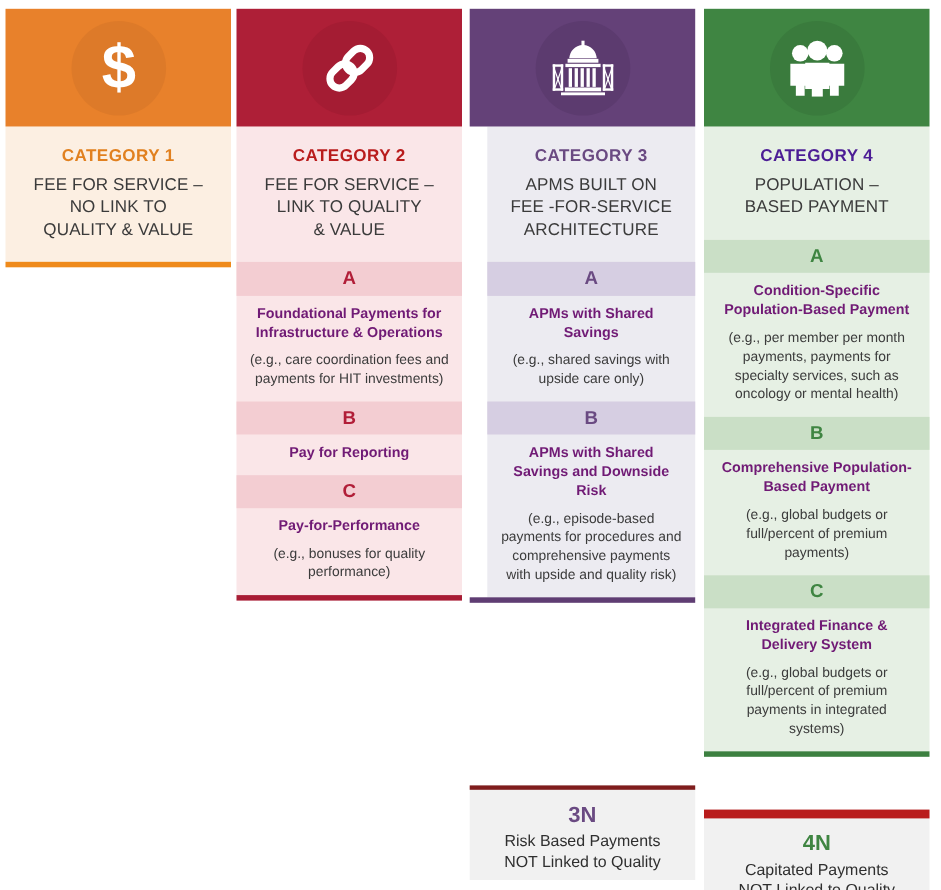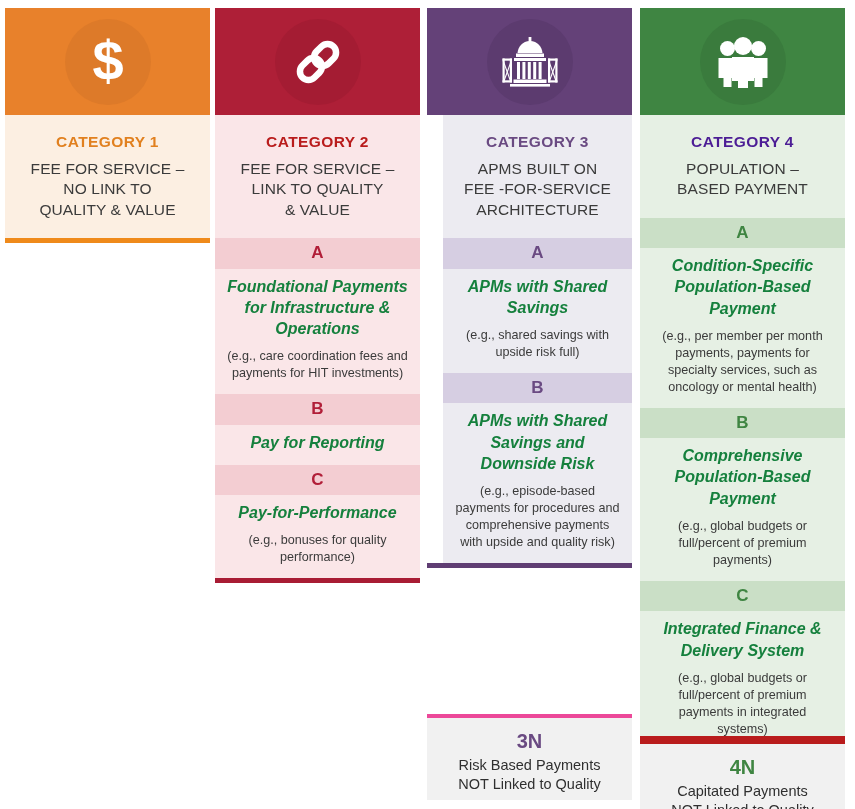--- a/index.html
+++ b/index.html
@@ -83,25 +83,24 @@
     font-size: 17px;
     font-weight: bold;
     padding: 4px 0 5px 0;
     line-height: 1.25;
   }
   .sec-body {
     padding: 7px 12px 12px 12px;
     text-align: center;
   }
   .sec-title {
-    font-size: 16px;
+    font-size: 13px;
     font-weight: bold;
-    color: #15803d;
+    color: #701a75;
     line-height: 1.33;
-    font-style: italic;
   }
   .sec-eg {
     font-size: 12.6px;
     color: #3b3b3b;
     line-height: 1.35;
     margin-top: 9px;
   }
   .spacer { flex: 1 1 auto; }
   .underbar { height: 5px; flex: 0 0 auto; }
 
@@ -140,21 +139,21 @@
   
   .nbox {
     position: absolute;
     width: 205px;
     height: 86px;
     background: #f1f1f1;
     box-sizing: border-box;
     text-align: center;
     padding-top: 12px;
   }
-  .nbox-3 { left: 427px; top: 714px; border-top: 4px solid #ec4899; }
+  .nbox-3 { left: 427px; top: 714px; border-top: 4px solid #7f1d1d; }
   .nbox-4 { left: 640px; top: 736px; border-top: 8px solid #b91c1c; }
   .nbox-code {
     font-size: 20px;
     font-weight: bold;
     line-height: 1.15;
     margin-bottom: 3px;
   }
   .nbox-3 .nbox-code { color: #6a4a82; }
   .nbox-4 .nbox-code { color: #3f8542; }
   .nbox-text {
@@ -258,21 +257,21 @@
       </div>
     </div>
     <div class="titleblock">
       <div class="cat-label">CATEGORY 3</div>
       <div class="cat-name">APMS BUILT ON<br>FEE -FOR-SERVICE<br>ARCHITECTURE</div>
     </div>
     <div class="body">
       <div class="sec-letter">A</div>
       <div class="sec-body">
         <div class="sec-title">APMs with Shared Savings</div>
-        <div class="sec-eg">(e.g., shared savings with upside risk full)</div>
+        <div class="sec-eg">(e.g., shared savings with upside care only)</div>
       </div>
       <div class="sec-letter">B</div>
       <div class="sec-body">
         <div class="sec-title">APMs with Shared Savings and Downside Risk</div>
         <div class="sec-eg">(e.g., episode-based payments for procedures and comprehensive payments with upside and quality risk)</div>
       </div>
       <div class="spacer"></div>
     </div>
     <div class="underbar"></div>
   </div>

